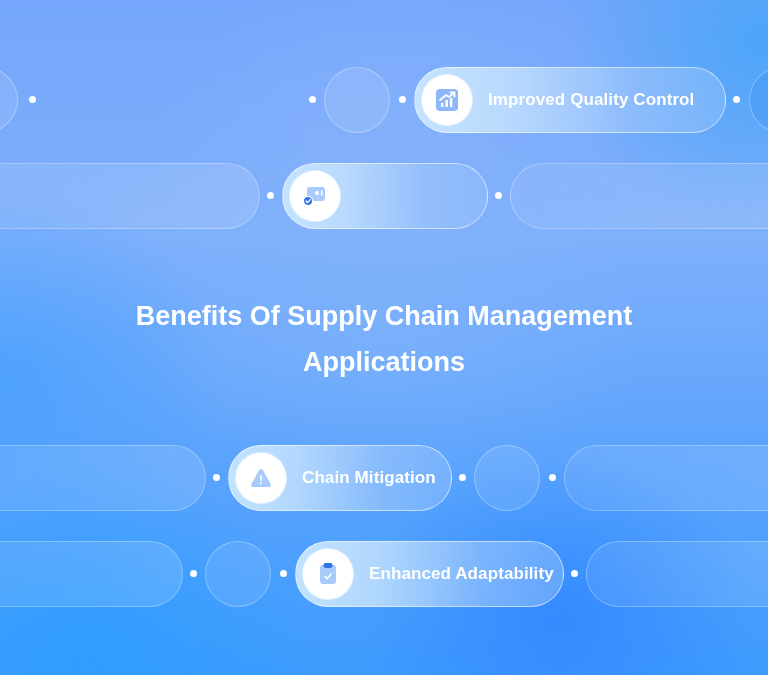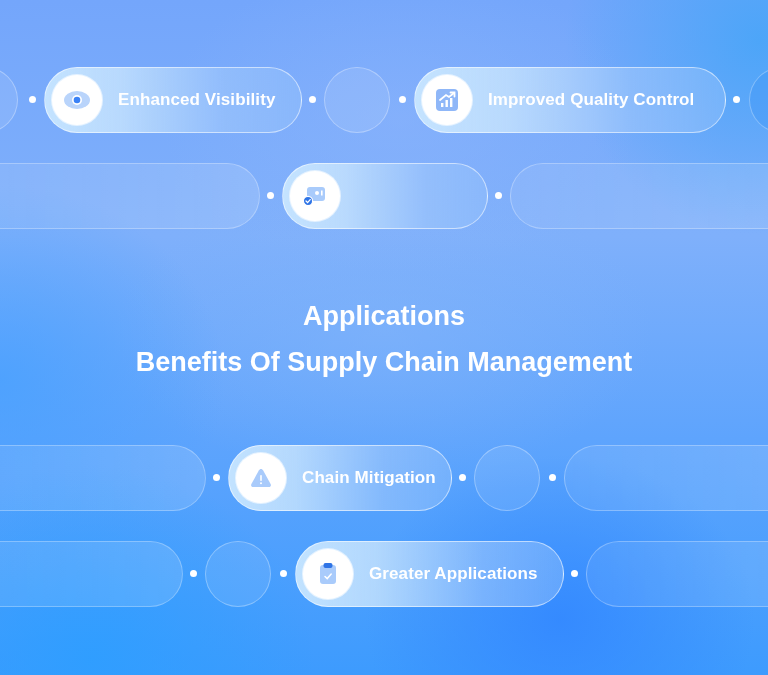--- a/index.html
+++ b/index.html
@@ -49,30 +49,20 @@
       color: #ffffff; font-size: 27px; font-weight: 700; line-height: 46px;
     }
     .title span { display: block; }
   </style>
 </head>
 <body>
 
 <div class="row" style="top:67px;">
   <div class="circle" style="left:-48px;"></div>
   <div class="dot" style="left:29px;"></div>
-  <div class="pill" style="left:44px; width:256px;">
-    <div class="icon-wrap">
-      <svg width="32" height="22" viewBox="0 0 32 22">
-        <ellipse cx="16" cy="11" rx="13" ry="9" fill="#b9d4fb"></ellipse>
-        <circle cx="16" cy="11" r="5" fill="#ffffff"></circle>
-        <circle cx="16" cy="11" r="3.3" fill="#3b82f6"></circle>
-      </svg>
-    </div>
-    <span class="label">Enhanced Visibility</span>
-  </div>
   <div class="dot" style="left:309px;"></div>
   <div class="circle" style="left:324px;"></div>
   <div class="dot" style="left:399px;"></div>
   <div class="pill" style="left:414px; width:310px;text-decoration:underline;">
     <div class="icon-wrap">
       <svg width="24" height="24" viewBox="0 0 24 24">
         <rect x="1" y="1" width="22" height="22" rx="4" fill="#8fb7f8"></rect>
         <rect x="6" y="15" width="2.4" height="4" fill="#ffffff"></rect>
         <rect x="10.5" y="12" width="2.4" height="7" fill="#ffffff"></rect>
         <rect x="15" y="10" width="2.4" height="9" fill="#ffffff"></rect>
@@ -98,22 +88,22 @@
         <circle cx="6" cy="16" r="4.6" fill="#2f74e6" stroke="#ffffff" stroke-width="1.2"></circle>
         <path d="M4 16 L5.6 17.6 L8.2 14.6" stroke="#ffffff" stroke-width="1.3" fill="none" stroke-linecap="round"></path>
       </svg>
     </div>
   </div>
   <div class="dot" style="left:495px;"></div>
   <div class="ghost" style="left:510px; width:300px;"></div>
 </div>
 
 <div class="title">
+  <span>Benefits Of Supply Chain Management</span>
   <span>Applications</span>
-  <span>Benefits Of Supply Chain Management</span>
 </div>
 
 <div class="row" style="top:445px;">
   <div class="ghost" style="left:-60px; width:264px;"></div>
   <div class="dot" style="left:213px;"></div>
   <div class="pill" style="left:228px; width:222px;">
     <div class="icon-wrap">
       <svg width="24" height="22" viewBox="0 0 24 22">
         <path d="M12 2 C13 2 13.6 2.6 14.2 3.6 L21.6 17 C22.4 18.6 21.6 20 19.8 20 L4.2 20 C2.4 20 1.6 18.6 2.4 17 L9.8 3.6 C10.4 2.6 11 2 12 2 Z" fill="#a9cbfb"></path>
         <rect x="11.2" y="8" width="1.6" height="6" rx="0.8" fill="#ffffff"></rect>
@@ -134,17 +124,17 @@
   <div class="circle" style="left:205px;"></div>
   <div class="dot" style="left:280px;"></div>
   <div class="pill" style="left:295px; width:267px;">
     <div class="icon-wrap">
       <svg width="20" height="24" viewBox="0 0 20 24">
         <rect x="2" y="3" width="16" height="19" rx="3" fill="#a9cbfb"></rect>
         <rect x="5.5" y="1" width="9" height="5" rx="2" fill="#2f74e6"></rect>
         <path d="M7 14.5 L9.2 16.6 L13.2 12" stroke="#ffffff" stroke-width="1.5" fill="none" stroke-linecap="round"></path>
       </svg>
     </div>
-    <span class="label">Greater Applications</span>
+    <span class="label">Enhanced Adaptability</span>
   </div>
   <div class="dot" style="left:571px;"></div>
   <div class="ghost" style="left:586px; width:260px;"></div>
 </div>
 
 </body></html>

